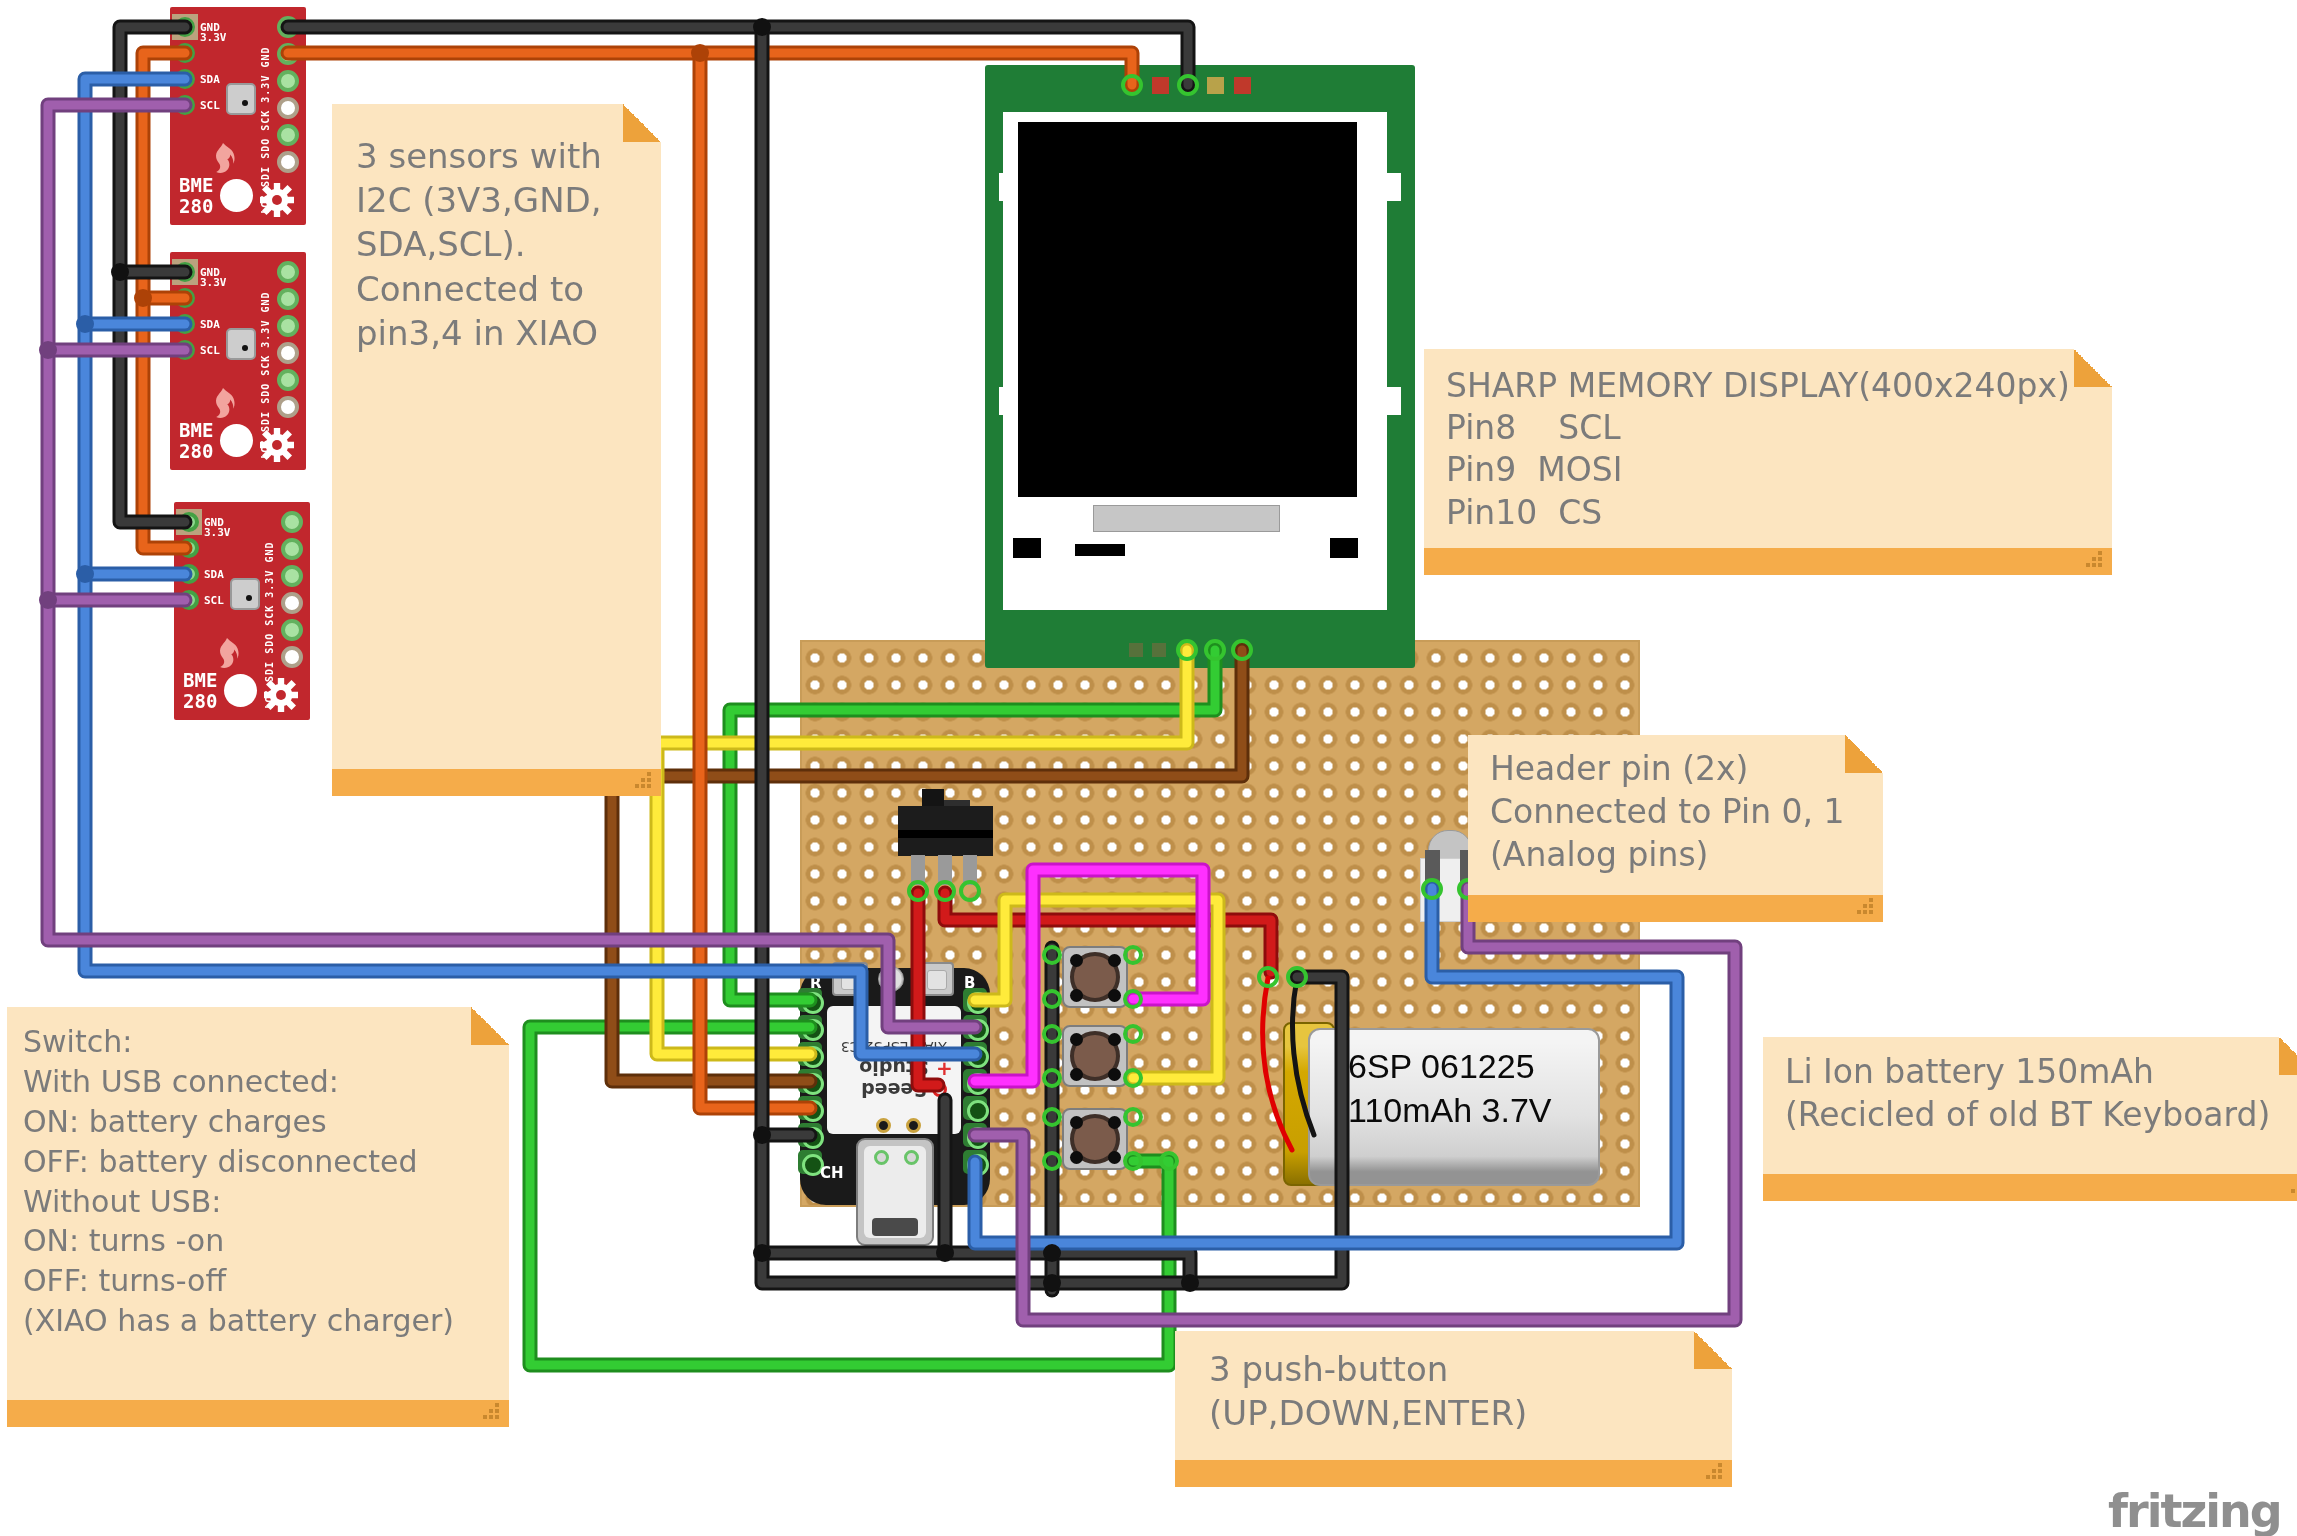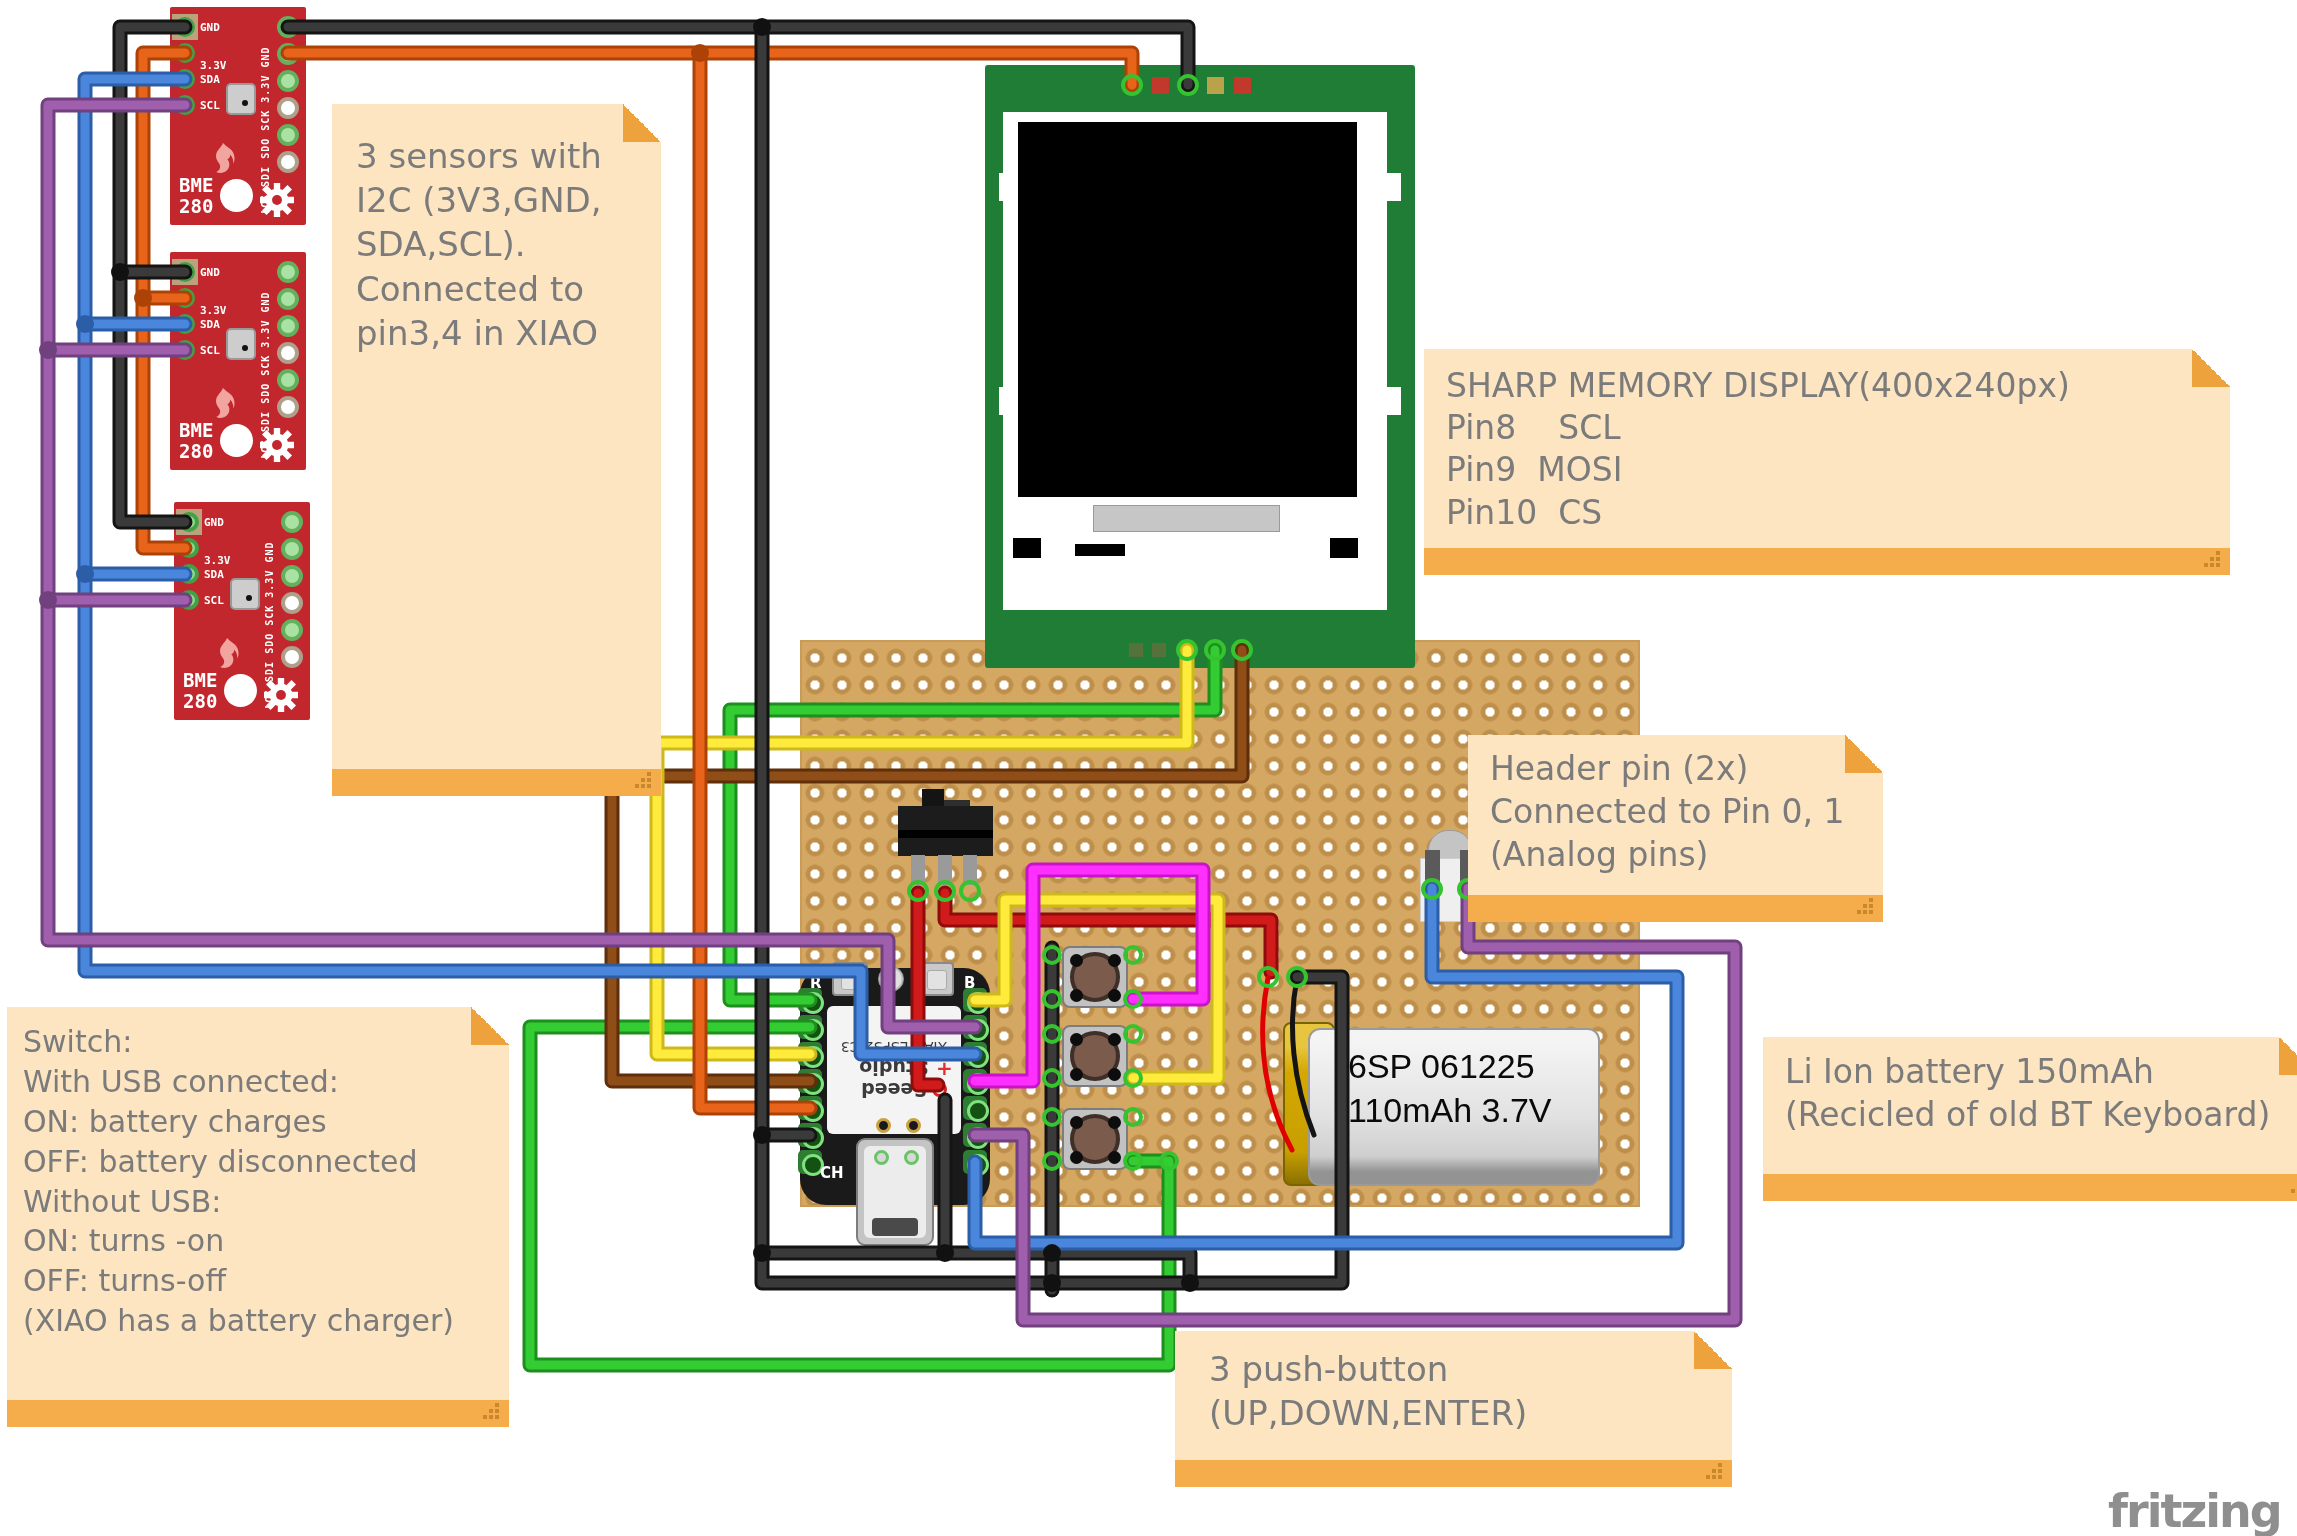--- a/index.html
+++ b/index.html
@@ -21,21 +21,21 @@
   .dgray{position:absolute;left:108px;top:440px;width:187px;height:27px;background:#C6C6C6;border:1px solid #9a9a9a;}
   .dnotch{position:absolute;width:15px;height:28px;background:#ffffff;}
   .dtab{position:absolute;background:#000000;}
 
   
   .sensor{position:absolute;width:136px;height:218px;background:#C1272D;border-radius:2px;}
   .gndpad{position:absolute;left:2px;top:7px;width:26px;height:26px;background:#BBA27E;}
   .lpin{position:absolute;left:5px;width:20px;height:20px;border-radius:50%;background:#8FD98F;border:4px solid #44A044;}
   .lp1{top:10px}.lp2{top:36px}.lp3{top:62px}.lp4{top:88px}
   .plab{position:absolute;left:30px;font:bold 11px "DejaVu Sans Mono",monospace;color:#ffffff;}
-  .pl1{top:14px}.pl2{top:52px}.pl3{top:66px}.pl4{top:92px}
+  .pl1{top:14px}.pl2{top:24px}.pl3{top:66px}.pl4{top:92px}
   .rpin{position:absolute;left:107px;width:22px;height:22px;border-radius:50%;background:#A9E2A2;border:4px solid #63B15E;}
   .rp1{top:9px}.rp2{top:36px}.rp3{top:63px}.rp4{top:90px}.rp5{top:117px}.rp6{top:144px}
   .rpin.alt{background:#ffffff;border:4px solid #AEA08A;}
   .sidetext{position:absolute;left:90px;top:208px;width:200px;transform:rotate(-90deg);transform-origin:0 0;
     font:bold 10px "DejaVu Sans Mono",monospace;color:#ffffff;letter-spacing:1px;}
   .chip{position:absolute;left:56px;top:76px;width:30px;height:32px;background:#CDCDCD;border:2px solid #999999;border-radius:5px;}
   .chip::after{content:"";position:absolute;right:6px;bottom:7px;width:6px;height:6px;background:#111111;border-radius:50%;}
   .flame{position:absolute;left:38px;top:136px;width:30px;height:34px;}
   .holec{position:absolute;left:50px;top:172px;width:33px;height:33px;background:#ffffff;border-radius:50%;}
   .gear{position:absolute;left:90px;top:176px;width:34px;height:34px;}
@@ -518,21 +518,21 @@
 
   <div class="note" style="left:332px;top:104px;width:329px;height:692px">
     <div class="ntext" style="padding:30px 24px;font-size:34px">3 sensors with
 I2C (3V3,GND,
 SDA,SCL).
 Connected to
 pin3,4 in XIAO</div>
     <span class="grip"></span>
   </div>
 
-  <div class="note" style="left:1424px;top:349px;width:806px;height:226px">
+  <div class="note" style="left:1424px;top:349px;width:688px;height:226px">
     <div class="ntext" style="padding:16px 22px;font-size:33px;line-height:1.28">SHARP MEMORY DISPLAY(400x240px)
 Pin8    SCL
 Pin9  MOSI
 Pin10  CS</div>
     <span class="grip"></span>
   </div>
 
   <div class="note" style="left:1468px;top:735px;width:415px;height:187px">
     <div class="ntext" style="padding:13px 22px;font-size:33px;line-height:1.3">Header pin (2x)
 Connected to Pin 0, 1

